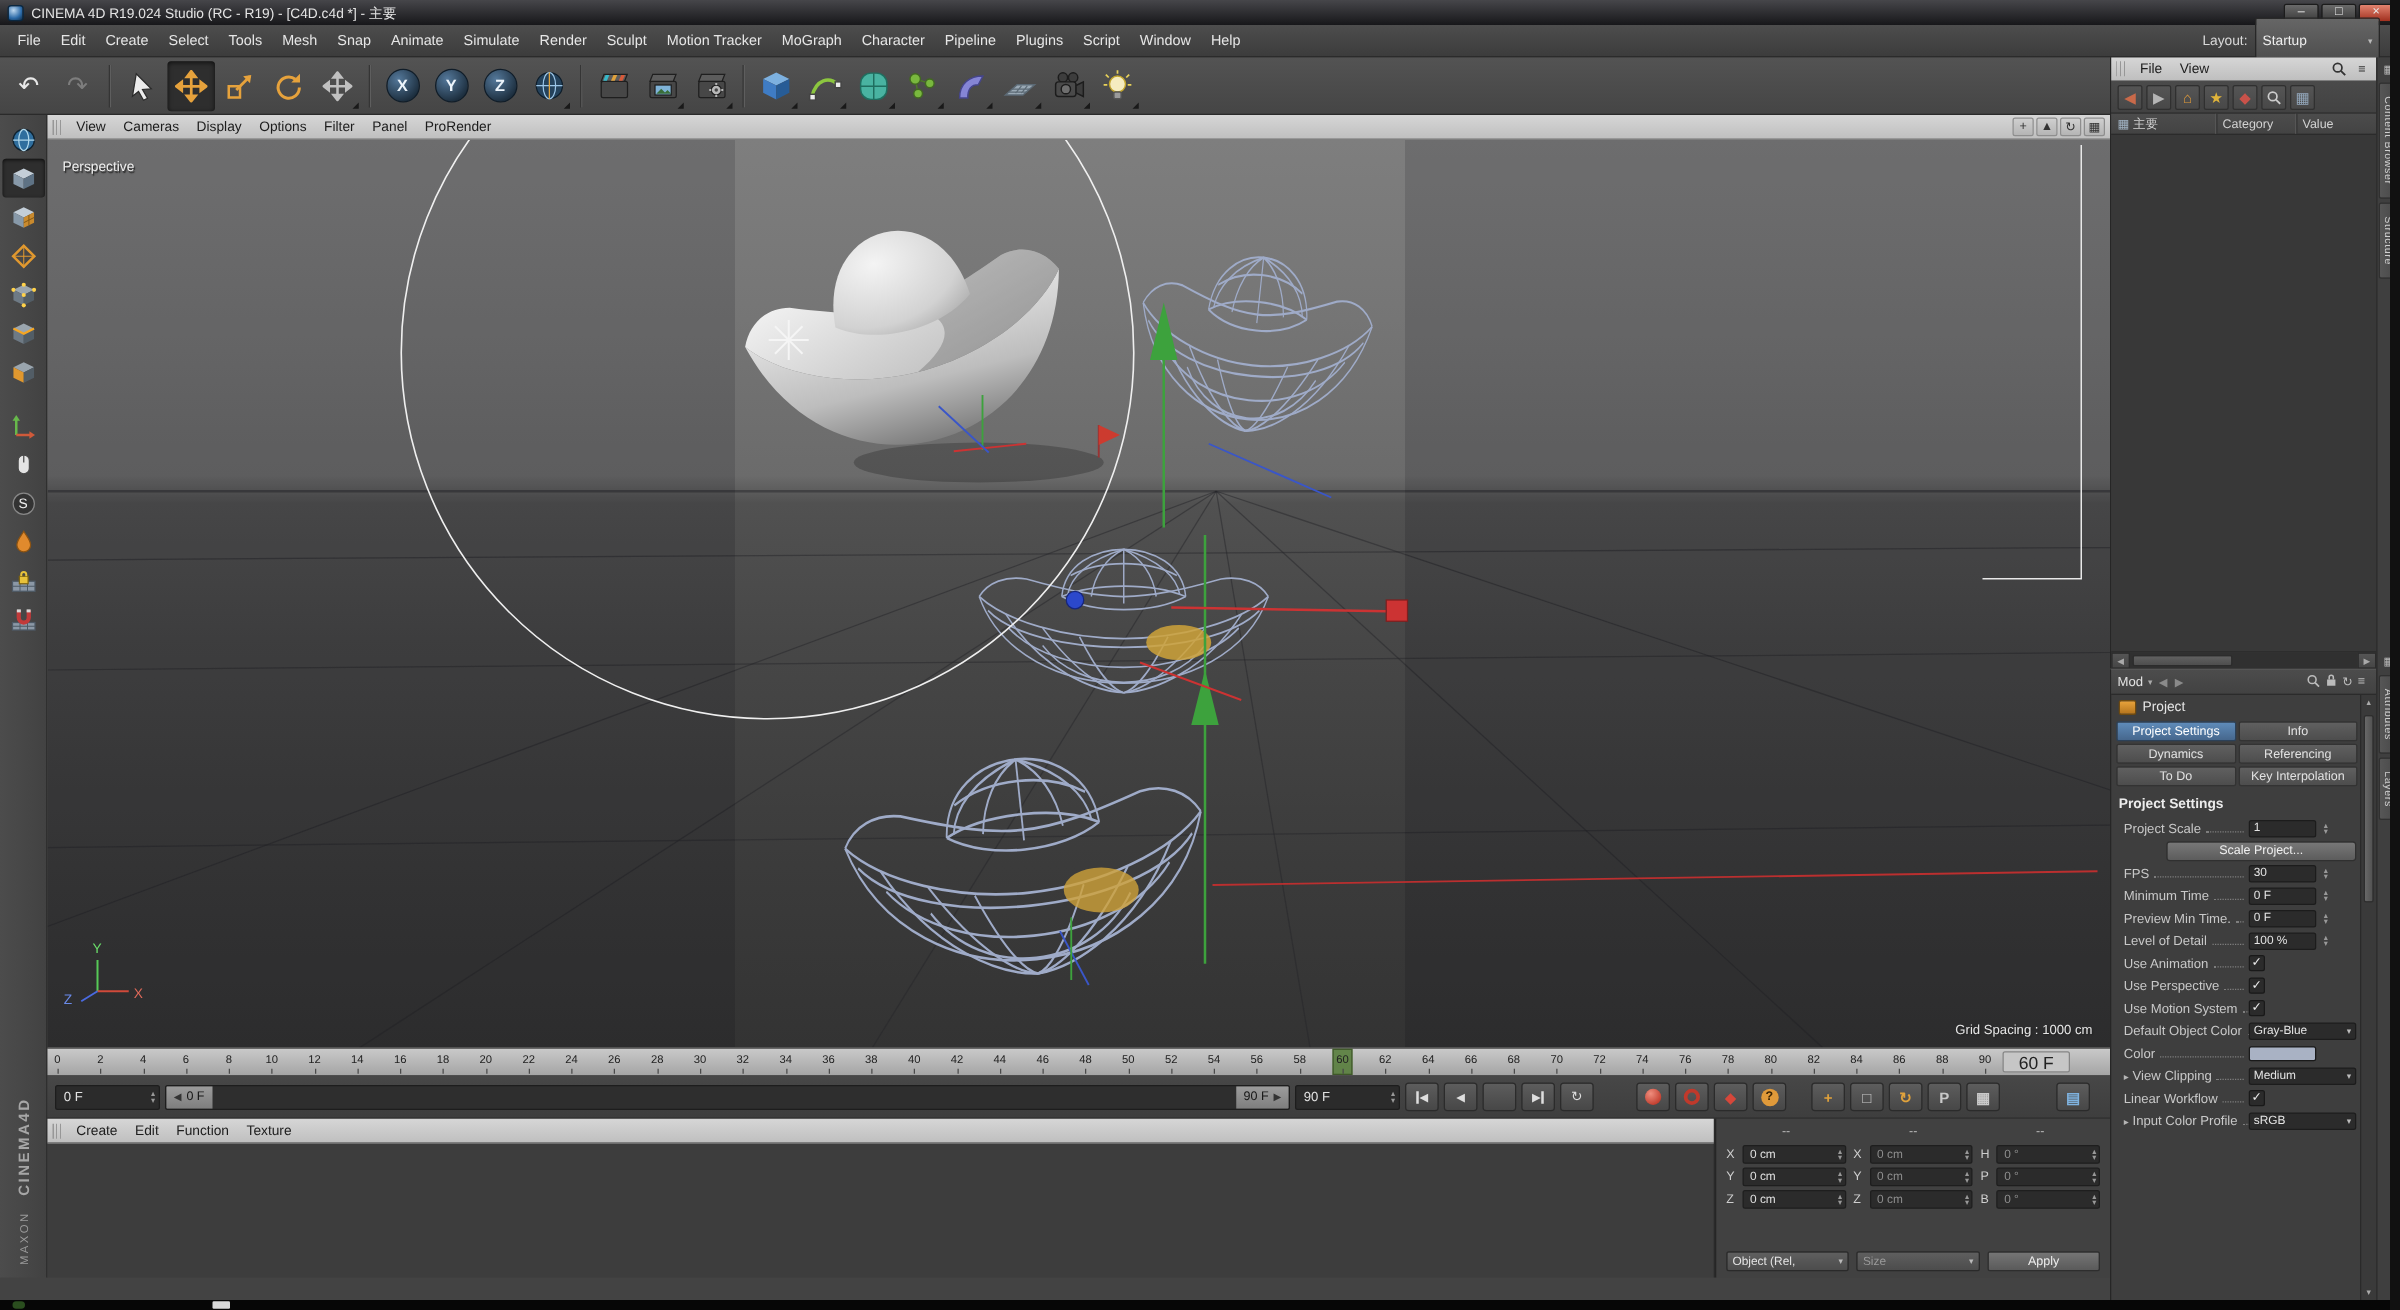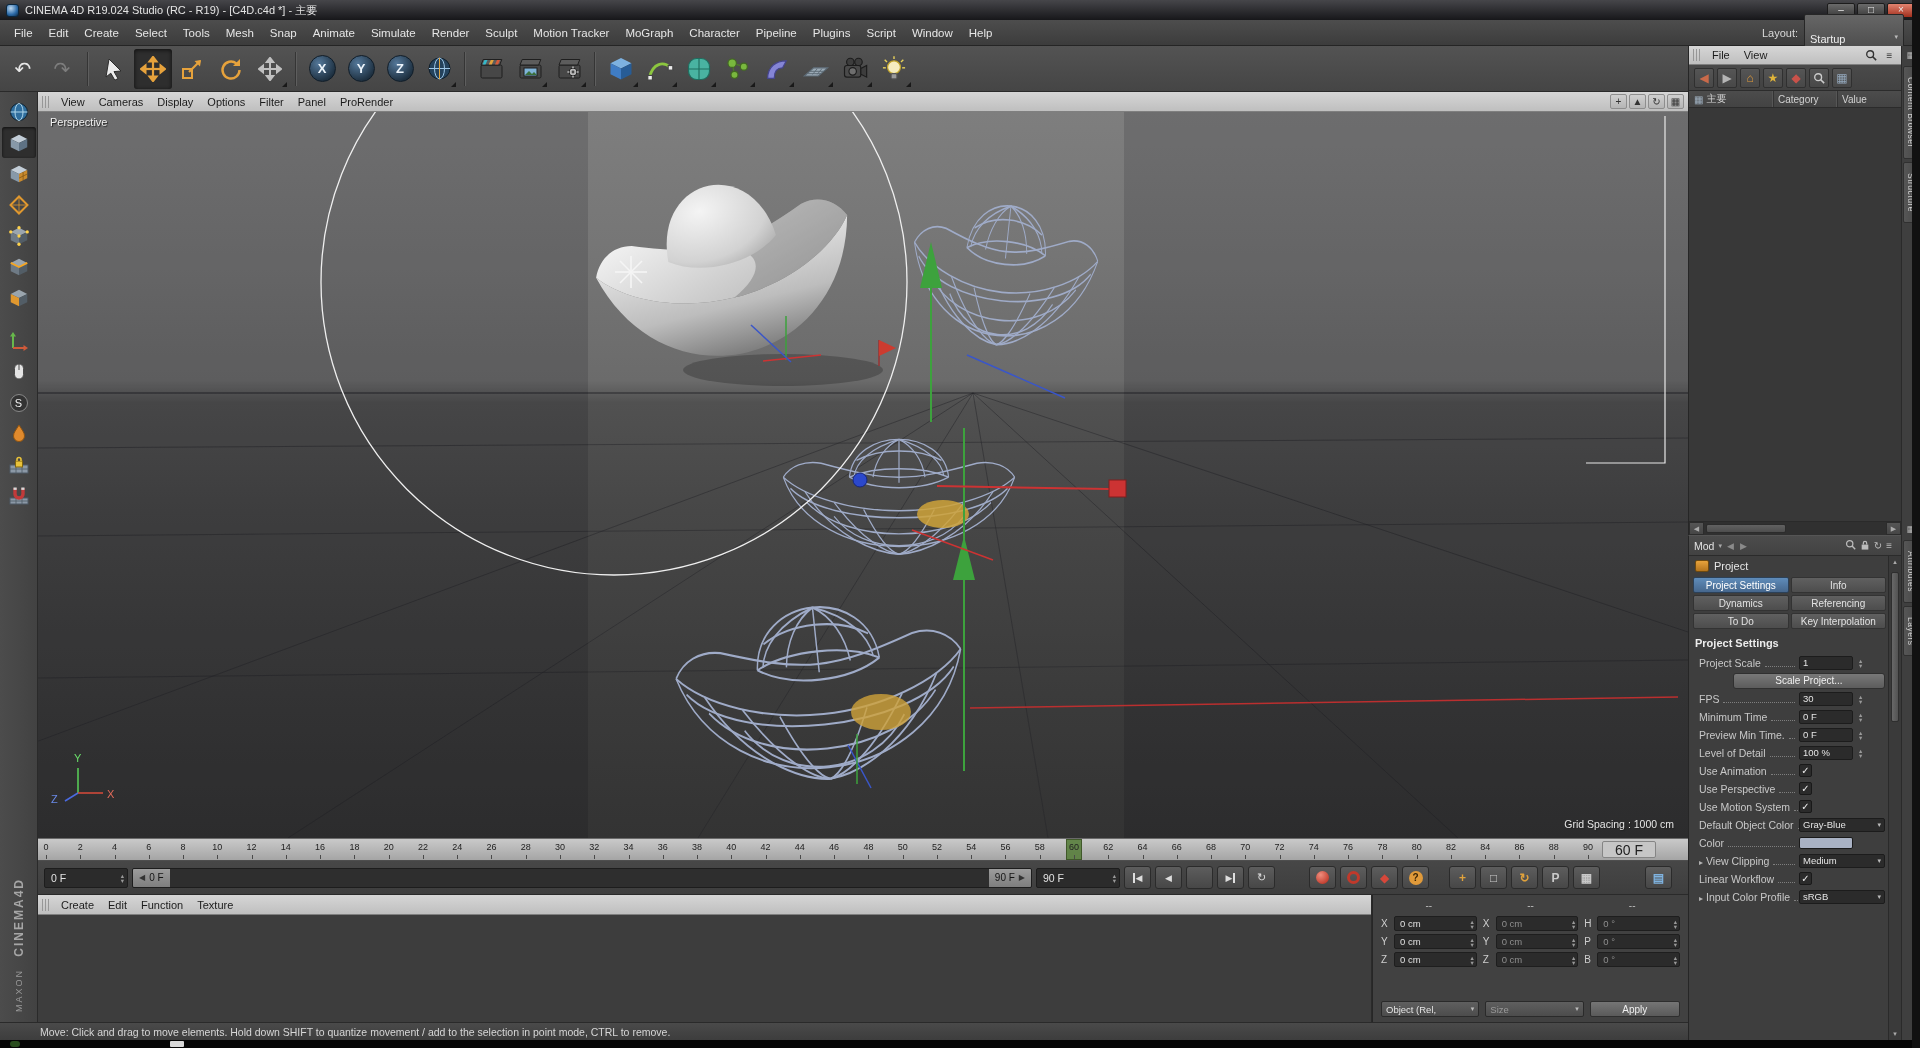--- a/index.html
+++ b/index.html
@@ -10,21 +10,21 @@
 #titlebar{left:0;top:0;width:1920px;height:20px;background:linear-gradient(#46464a,#17171a);display:flex;align-items:center;padding:0 3px;font-size:11px;color:#e4e4e4}
 .appicon{width:13px;height:13px;border-radius:3px;margin:0 6px 0 3px;background:radial-gradient(circle at 35% 30%,#bcd7ef,#2b6aa8 60%,#102a44);border:1px solid #0a2740}
 .wbtns{margin-left:auto;display:flex;gap:2px;padding-right:2px}
 .wbtn{width:28px;height:15px;display:flex;align-items:center;justify-content:center;font-size:10px;line-height:1;color:#e8e8e8;background:linear-gradient(#6a6a6a,#3a3a3a);border:1px solid #1c1c1c;border-radius:2px}
 .wbtn.close{background:linear-gradient(#e2836f,#a12f1e)}
 
 #menubar{left:0;top:20px;width:1920px;height:26px;background:linear-gradient(#4d4d4d,#3c3c3c);border-bottom:1px solid #252525;display:flex;align-items:center;padding:0 6px}
 #menubar-items{display:flex;align-items:center}
 #menubar .mitem{padding:5px 8px;font-size:11.5px;color:#e6e6e6;white-space:nowrap}
 #layout-wrap{margin-left:auto;display:flex;align-items:center;gap:6px;padding-right:10px}
-#layout-dd{width:100px;height:18px;background:linear-gradient(#666,#4b4b4b);border:1px solid #272727;border-radius:2px;display:flex;align-items:flex-start;padding:18px 5px;font-size:11px;color:#eee}
+#layout-dd{width:100px;height:18px;background:linear-gradient(#666,#4b4b4b);border:1px solid #272727;border-radius:2px;display:flex;align-items:center;padding:18px 5px;font-size:11px;color:#eee}
 .ddn{margin-left:auto;font-size:7px;color:#bbb}
 
 #toolbar{left:0;top:46px;width:1688px;height:46px;background:linear-gradient(#535353,#454545);border-bottom:1px solid #2a2a2a;display:flex;align-items:center;padding:0 4px;gap:1px}
 .tsep{width:2px;height:34px;margin:0 5px;background:#353535;border-right:1px solid #5e5e5e}
 .ti{width:38px;height:40px;border-radius:3px;display:flex;align-items:center;justify-content:center;position:relative;flex:none}
 .ti.pressed{background:#2e2e2e;box-shadow:inset 0 1px 4px rgba(0,0,0,.7)}
 .ti.corner:after{content:"";position:absolute;right:2px;bottom:2px;width:0;height:0;border-left:5px solid transparent;border-bottom:5px solid #191919}
 .ti .glyph{font-size:20px;color:#e8e8e8}
 .ti .glyph.dim{color:#7d7d7d}
 .axbtn{width:27px;height:27px;border-radius:50%;background:radial-gradient(circle at 35% 30%,#54789a,#1d2f3f 75%);border:1px solid #101d29;color:#ecf4fb;display:flex;align-items:center;justify-content:center;font-size:13px;font-weight:bold}
@@ -40,21 +40,21 @@
 #branding .bco{font-size:9px}
 
 .lightbar{background:linear-gradient(#d6d6d6,#bfbfbf);border-bottom:1px solid #7f7f7f;color:#1c1c1c;display:flex;align-items:center;font-size:11px}
 .lightbar .mitem{padding:3px 7px;color:#1c1c1c;white-space:nowrap}
 .grip{width:8px;height:12px;margin:0 4px;background:repeating-linear-gradient(90deg,#979797 0 1px,transparent 1px 3px);flex:none}
 #vp-menubar{left:38px;top:92px;width:1650px;height:20px}
 .vpicons{margin-left:auto;display:flex;gap:2px;padding-right:4px}
 .vpico{width:17px;height:15px;display:flex;align-items:center;justify-content:center;font-size:10px;color:#333;background:linear-gradient(#cfcfcf,#b5b5b5);border:1px solid #8e8e8e;border-radius:2px}
 
 #viewport{left:38px;top:112px;width:1650px;height:726px;background:linear-gradient(180deg,#7e7e7e 0%,#767676 18%,#6b6b6b 37%,#515151 40%,#474747 55%,#3b3b3b 80%,#333 100%);overflow:hidden}
-#vp-label{position:absolute;left:12px;top:4px;color:#f0f0f0;font-size:11px;text-shadow:1px 1px 1px #222;z-index:2}
+#vp-label{position:absolute;left:12px;top:16px;color:#f0f0f0;font-size:11px;text-shadow:1px 1px 1px #222;z-index:2}
 #vp-grid-label{position:absolute;right:14px;bottom:8px;color:#e6e6e6;font-size:10.5px;text-shadow:1px 1px 1px #222;z-index:2}
 
 #ruler{left:38px;top:838px;width:1650px;height:23px;background:linear-gradient(#c9c9c9,#a5a5a5);border-top:1px solid #6a6a6a;border-bottom:1px solid #4e4e4e;display:flex;align-items:stretch}
 #ruler-track{position:relative;flex:1;margin:0 8px}
 .tick{position:absolute;top:0;height:100%;width:0;z-index:1}
 .tick b{position:absolute;left:0;bottom:1px;width:1px;height:4px;background:#4a4a4a}
 .ticklab{position:absolute;left:0;top:3px;transform:translateX(-50%);font-size:9px;color:#222;font-weight:normal}
 #ruler-marker{position:absolute;top:0;height:100%;width:16px;transform:translateX(-50%);background:#5b8040;border:1px solid #37511f;opacity:.92;z-index:0}
 #ruler-cur{width:54px;margin:2px 6px;background:#c6c6c6;border:1px solid #858585;border-radius:2px;color:#222;font-size:14px;display:flex;align-items:center;justify-content:center}
 #ruler-space{width:26px}
@@ -1266,22 +1266,19 @@
         <div class="vtab">Content Browser</div>
         <div class="vtab">Structure</div>
       </div>
     <div id="side-icon-mid">▦</div>
     <div id="side-tabs-bottom">
         <div class="vtab">Attributes</div>
         <div class="vtab">Layers</div>
       </div>
   </div>
 
-  <div id="statusbar" class="abs">
-    <span>Move: Click and drag to move elements. Hold down SHIFT to quantize movement / add to the selection in point mode, CTRL to remove.</span>
-  </div>
 
   <div id="taskbar" class="abs">
     <span class="tborb"></span>
     <span class="tbicon"></span>
   </div>
 
 </div>
 
 </body></html>

